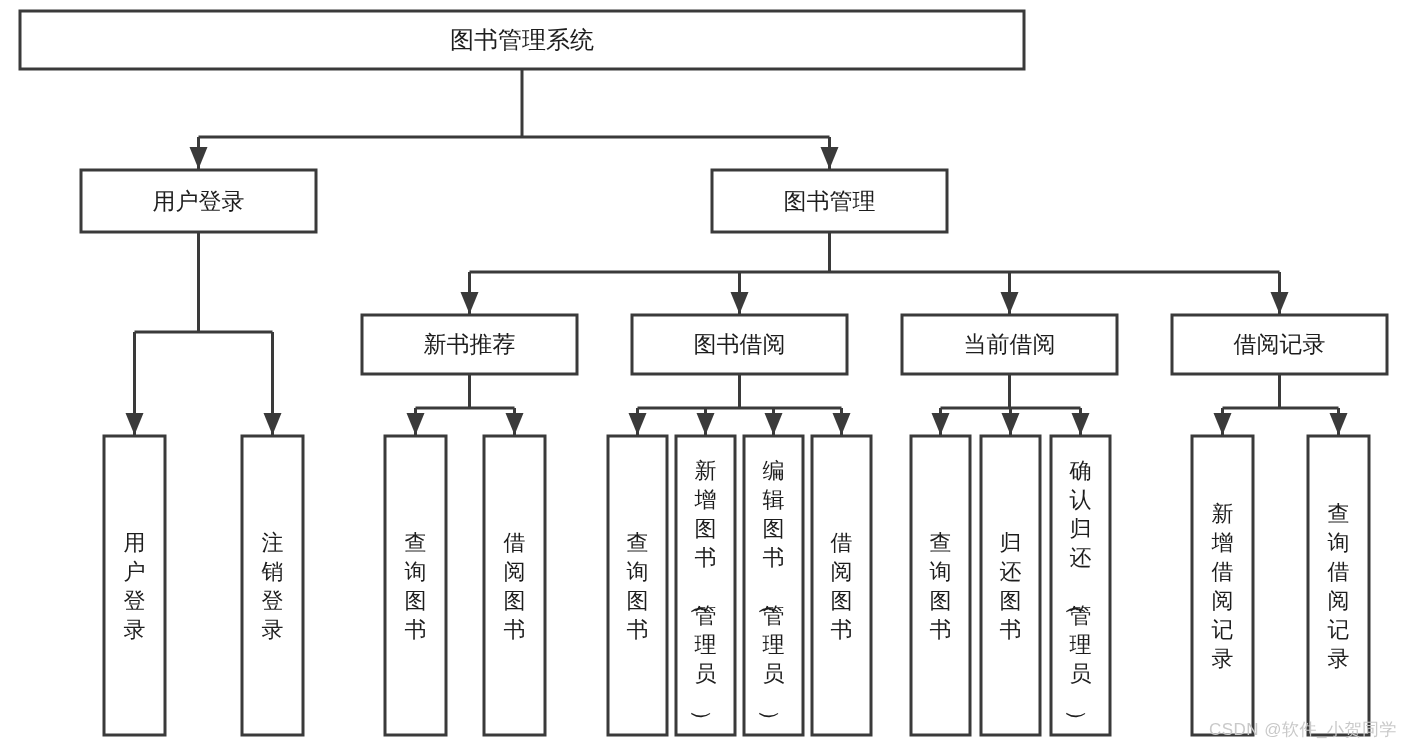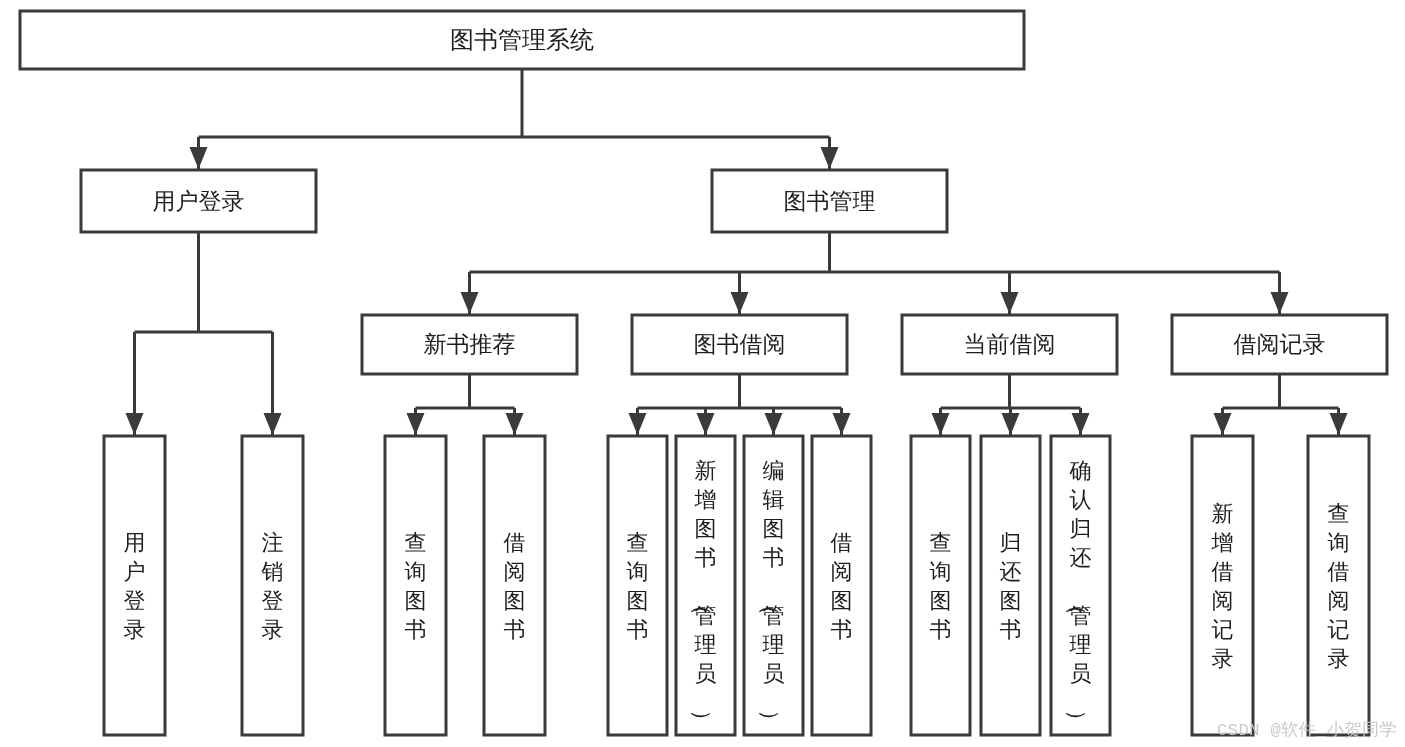--- a/index.html
+++ b/index.html
@@ -47,21 +47,21 @@
     stroke-linecap: butt;
   }
   .arrow-head {
     fill: #3a3a3a;
     stroke: none;
   }
   .watermark {
     position: absolute;
     right: 8px;
     bottom: 6px;
-    font-family: Liberation Mono, monospace;
+    font-family: Liberation Sans, sans-serif;
     font-size: 17px;
     color: #c9c9c9;
     white-space: nowrap;
     letter-spacing: 0.5px;
     user-select: none;
   }
 </style>
 </head>
 <body>
 

